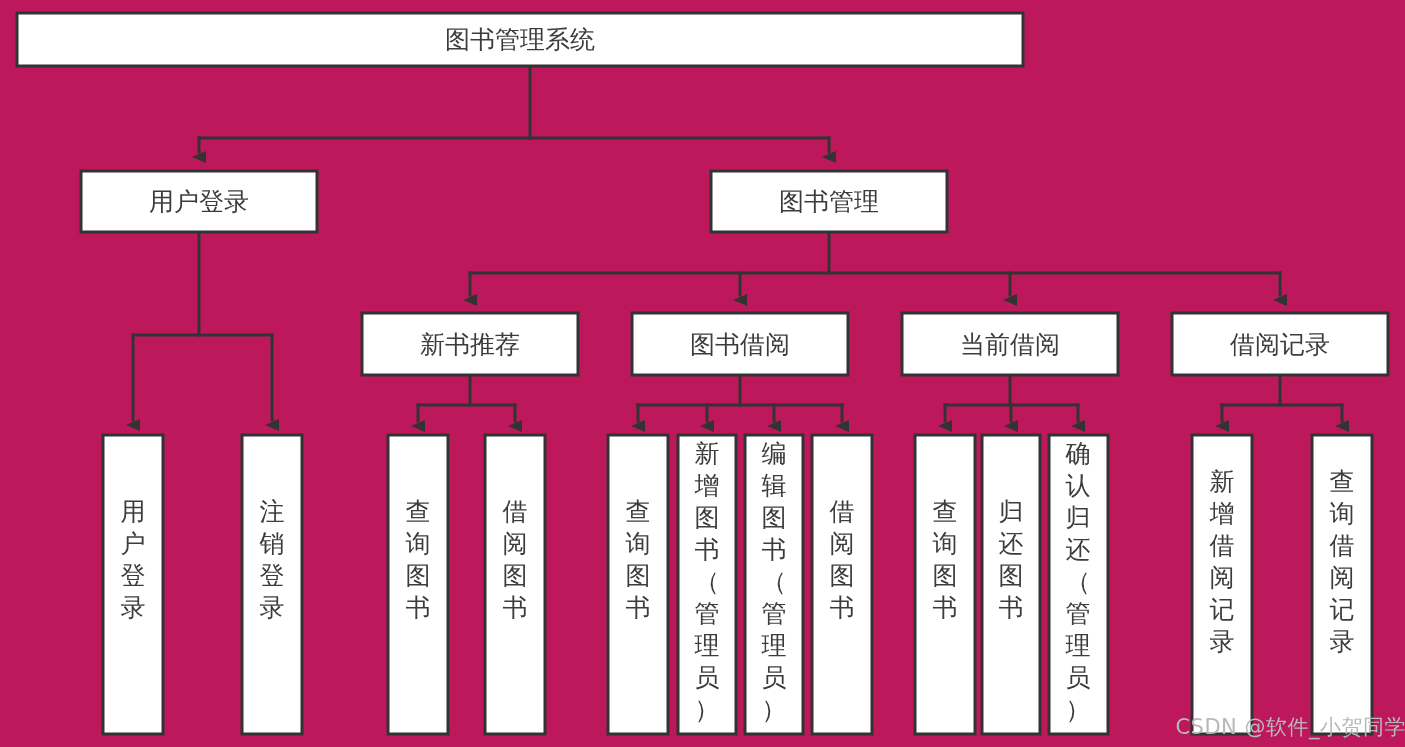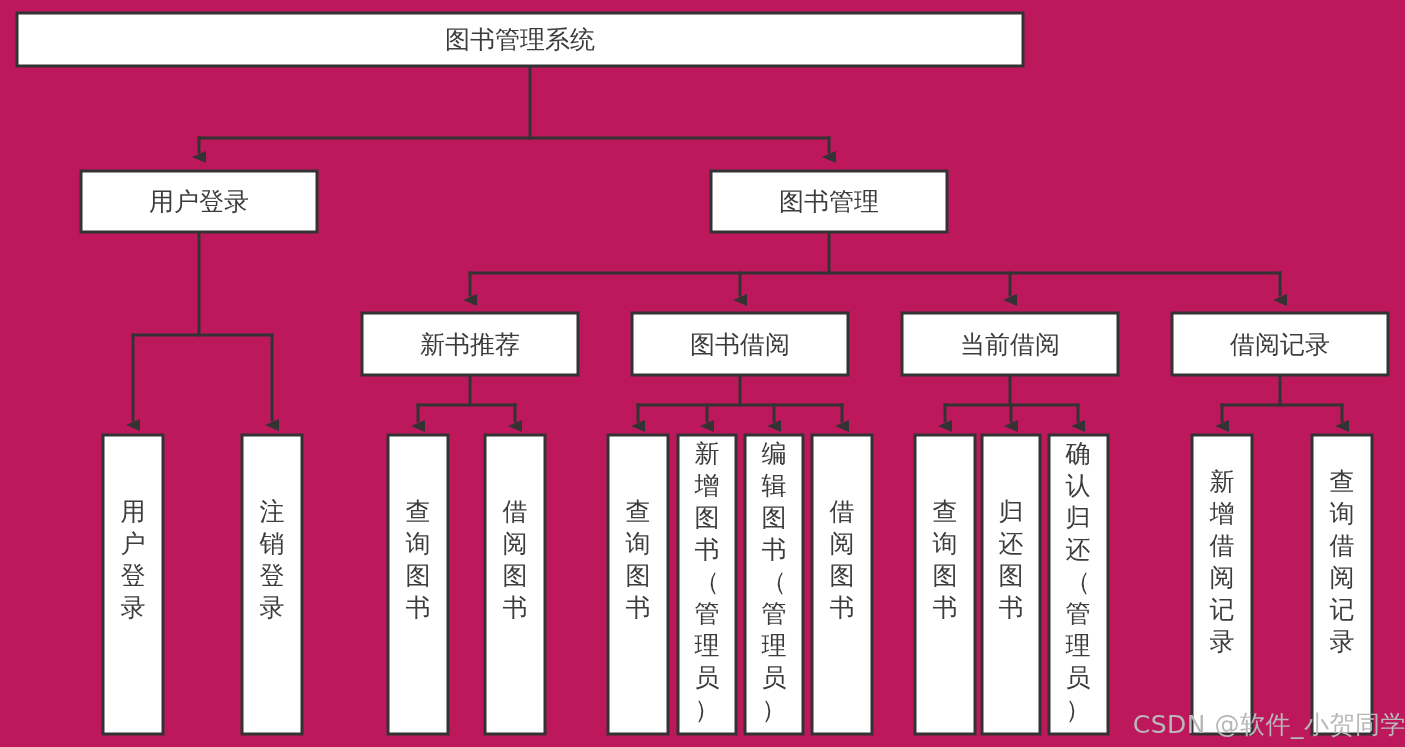--- a/index.html
+++ b/index.html
@@ -55,21 +55,21 @@
     fill: #3c3c3c;
     font-family: "DejaVu Sans", "Liberation Sans", sans-serif;
     font-size: 25px;
     text-anchor: middle;
   }
   .watermark {
     position: absolute;
     right: 14px;
     bottom: 6px;
     font-family: "DejaVu Sans", "Liberation Sans", sans-serif;
-    font-size: 25px;
+    font-size: 21px;
     color: #b8b8b8;
     letter-spacing: 0.5px;
     white-space: nowrap;
     user-select: none;
   }
 </style>
 </head>
 <body>
 
 <div id="diagram-root">

